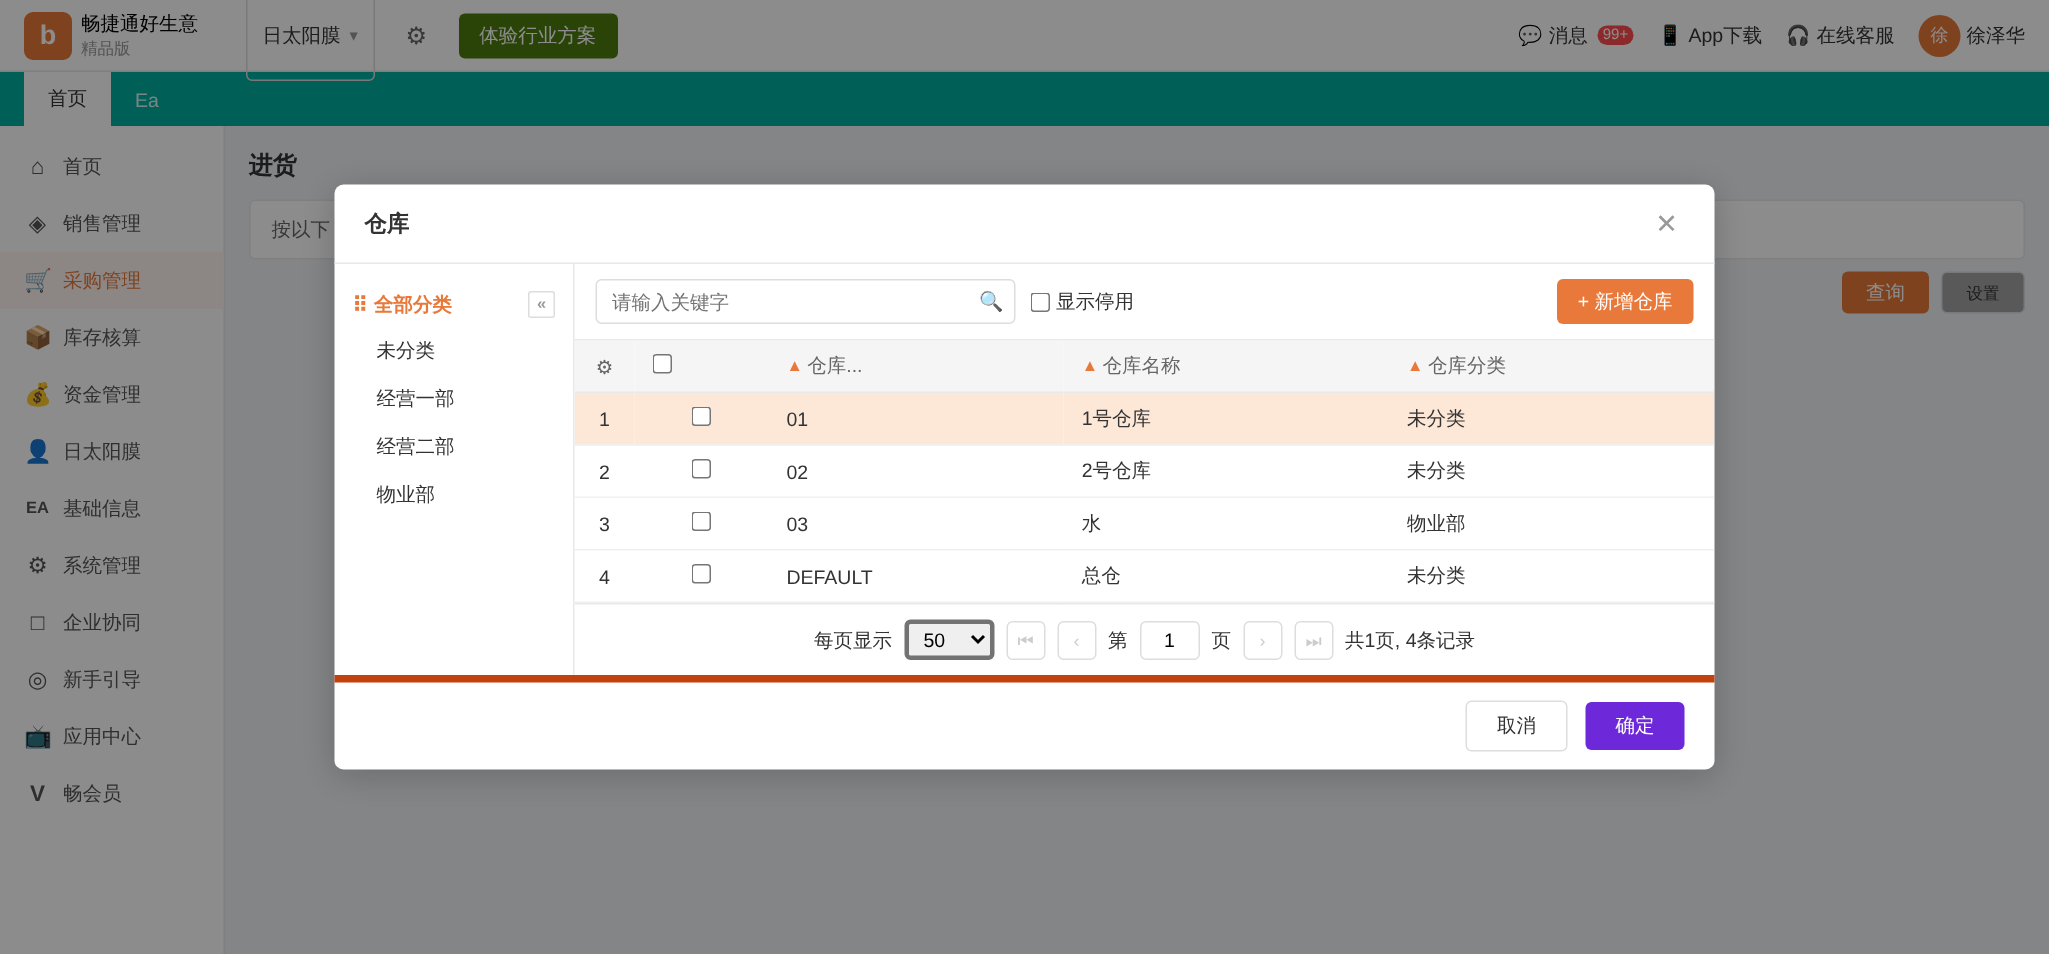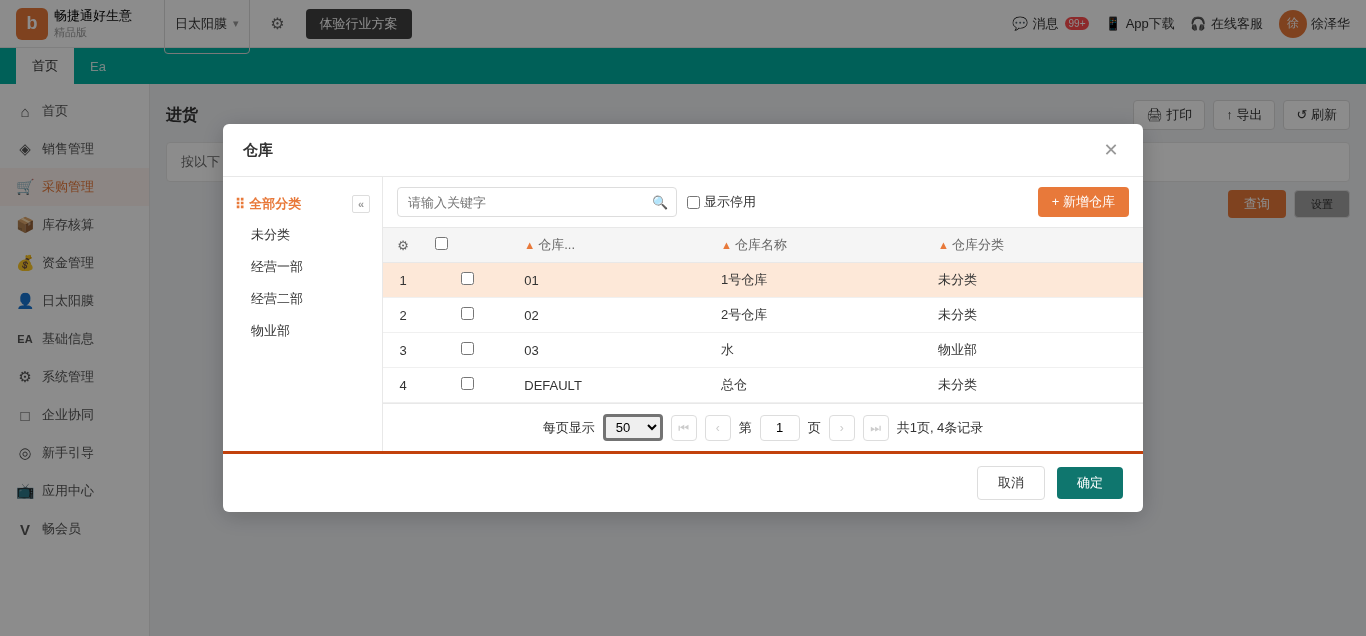--- a/index.html
+++ b/index.html
@@ -37,21 +37,21 @@
       color: #333; font-size: 13px;
     }
     .store-selector .arrow { margin-left: 6px; color: #999; font-size: 11px; }
     .gear-btn {
       width: 32px; height: 32px;
       display: flex; align-items: center; justify-content: center;
       margin-left: 12px; cursor: pointer; color: #666;
       font-size: 16px;
     }
     .trial-btn {
-      background: #404040; color: #fff;
+      background: #4d7c0f; color: #fff;
       border: none; border-radius: 4px;
       padding: 6px 14px; margin-left: 12px;
       cursor: pointer; font-size: 13px;
     }
     .header-right {
       margin-left: auto; display: flex; align-items: center; gap: 16px;
     }
     .header-right-item {
       display: flex; align-items: center; gap: 4px;
       color: #333; font-size: 13px; cursor: pointer;
@@ -242,32 +242,32 @@
     .page-nav-btn.disabled { color: #ccc; cursor: not-allowed; }
     .page-input {
       width: 40px; height: 26px;
       border: 1px solid #ddd; border-radius: 4px;
       text-align: center; font-size: 13px;
     }
 
     
     .modal-footer {
       padding: 12px 20px;
-      border-top: 3px solid #c2410c;
+      border-top: 5px solid #c2410c;
       display: flex; align-items: center; justify-content: flex-end;
       gap: 12px;
     }
     .cancel-btn {
       padding: 7px 20px;
       border: 1px solid #ddd; border-radius: 4px;
       background: #fff; color: #333; cursor: pointer; font-size: 13px;
     }
     .confirm-btn {
       padding: 7px 20px;
-      background: #0f766e; color: #fff;
+      background: #6d28d9; color: #fff;
       border: none; border-radius: 4px;
       cursor: pointer; font-size: 13px;
     }
 
     
     .bg-content {
       position: absolute; top: 0; left: 0; right: 0; bottom: 0;
       padding: 16px;
     }
     .content-header {
@@ -393,25 +393,20 @@
     <div class="sidebar-item">
       <span class="sidebar-icon" style="font-weight:bold;">V</span>
       <span>畅会员</span>
     </div>
   </div>
 
   <div class="content-area">
     <div class="bg-content">
       <div class="content-header">
         <div style="font-size:16px;font-weight:bold;color:#333;">进货</div>
-        <div style="display:flex;gap:8px;">
-          <button class="action-btn-outline">🖨 打印</button>
-          <button class="action-btn-outline">↑ 导出</button>
-          <button class="action-btn-outline">↺ 刷新</button>
-        </div>
       </div>
       <div class="filter-row">
         <span>按以下</span>
       </div>
       <div class="action-row">
         <button class="query-btn">查询</button>
         <button class="settings-btn">设置</button>
       </div>
     </div>
 

